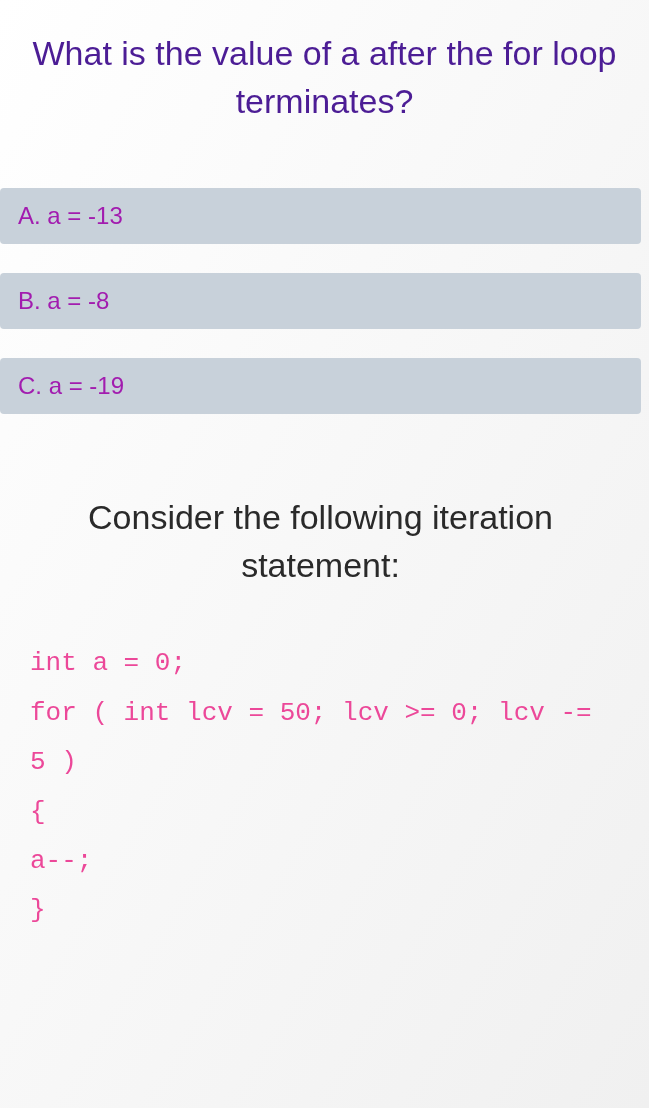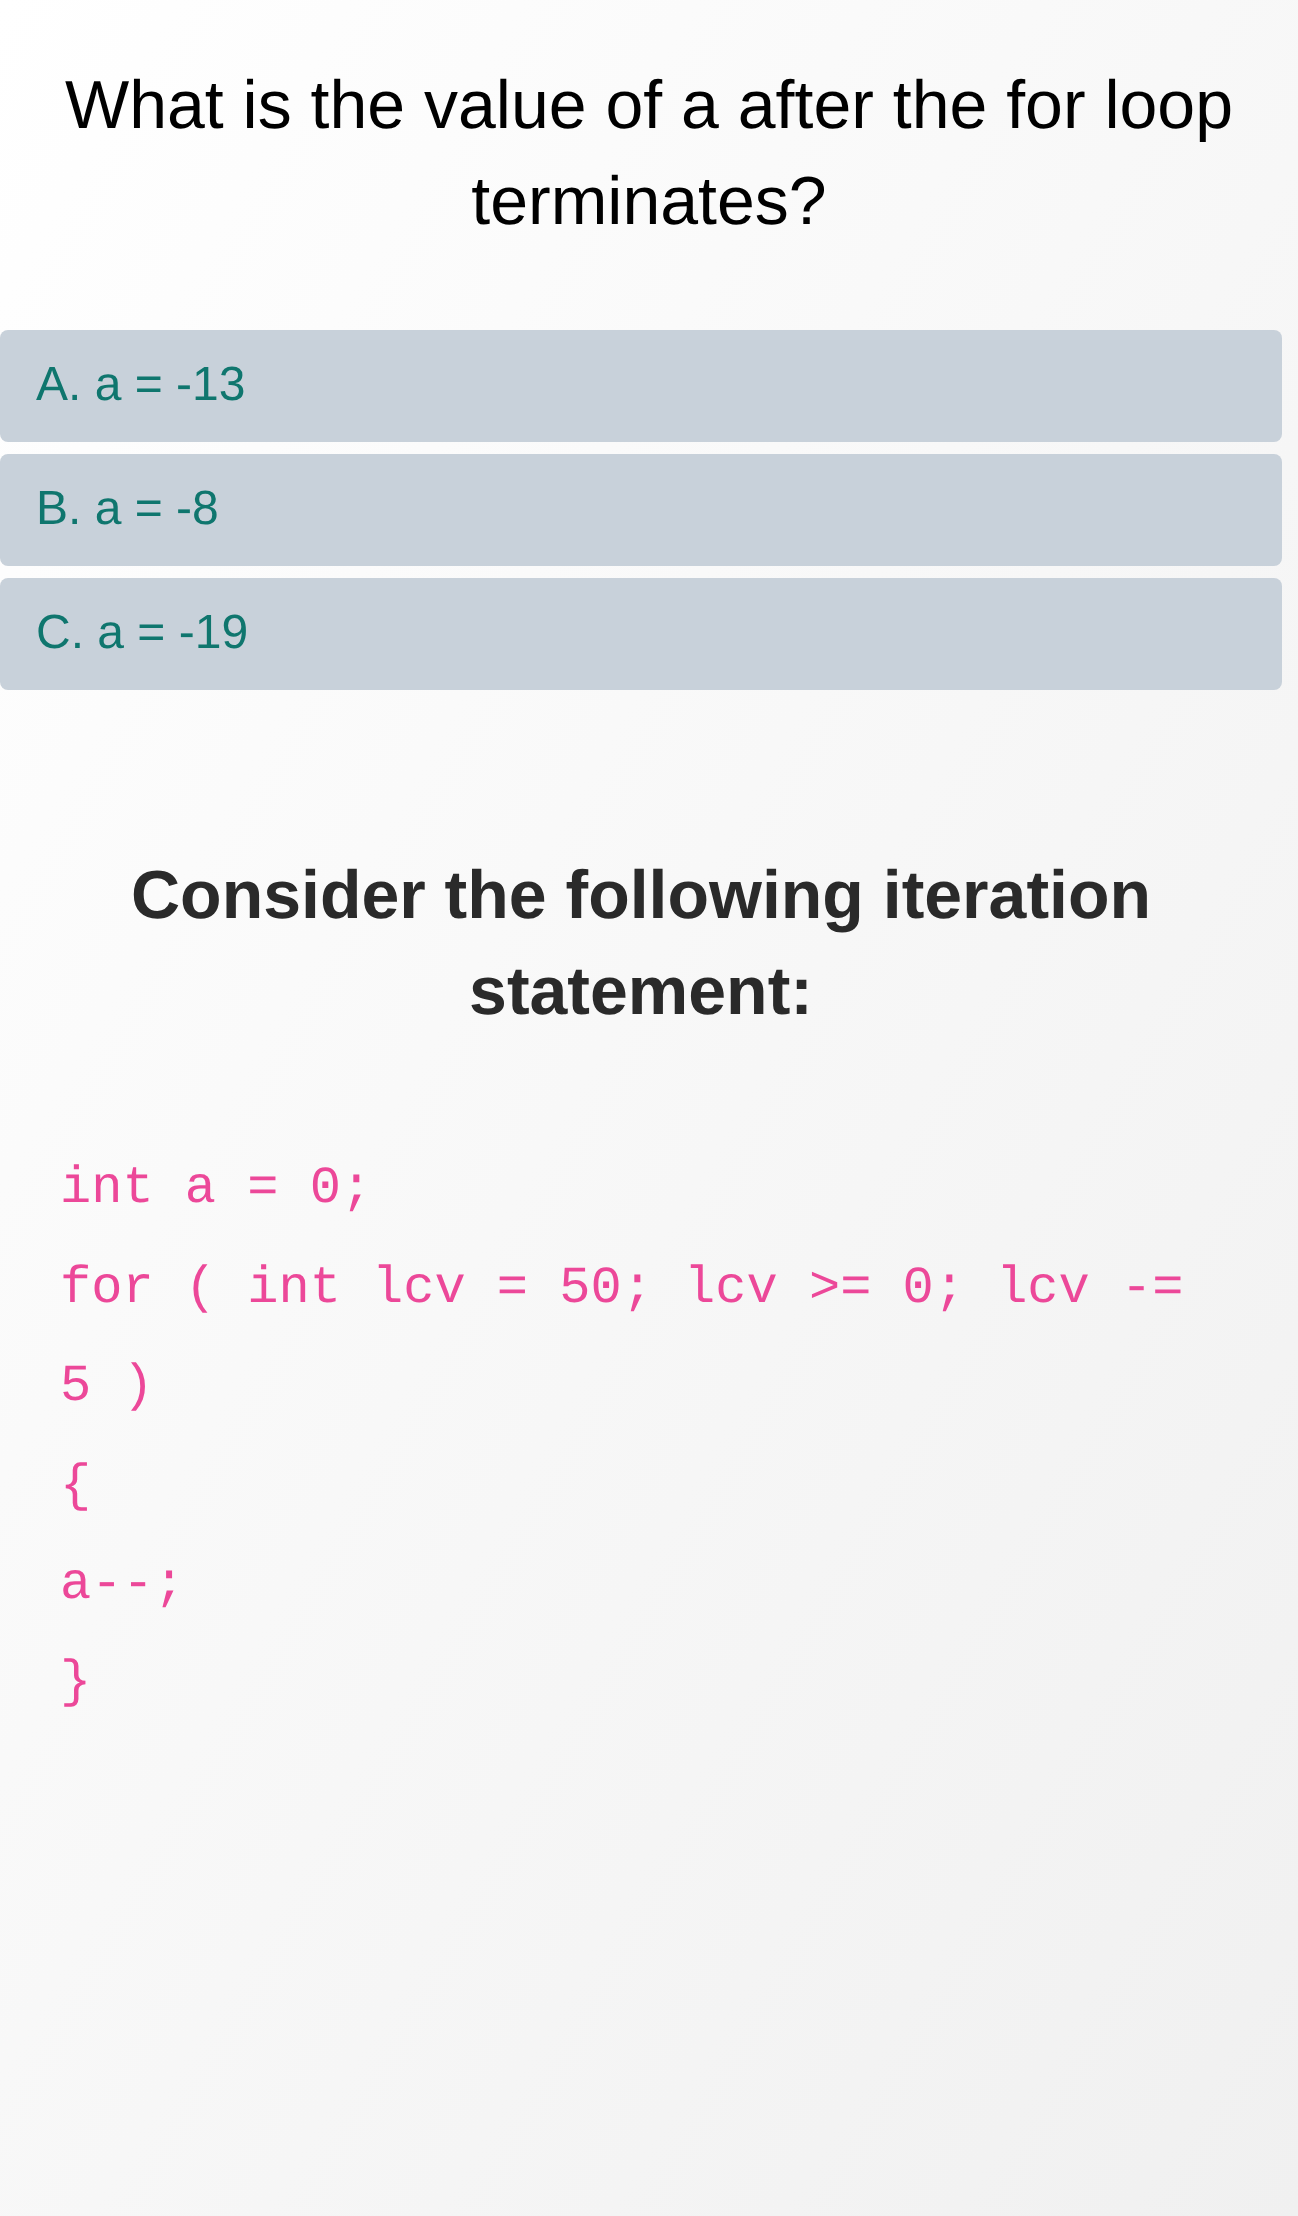--- a/index.html
+++ b/index.html
@@ -14,43 +14,44 @@
       height: 1108px;
       position: relative;
       color: #333;
     }
     .container {
       padding: 0;
     }
     .question-title {
       font-size: 34px;
       font-weight: 400;
-      color: #000000;
+      color: #4c1d95;
       text-align: center;
       padding: 30px 30px 40px 30px;
       line-height: 1.4;
     }
     .options {
       display: flex;
       flex-direction: column;
       gap: 6px;
       padding: 0 0 0 0;
     }
     .option {
       background-color: #c8d1da;
       padding: 14px 18px;
       font-size: 24px;
-      color: #0f766e;
+      color: #a21caf;
       border-radius: 4px;
       margin-right: 8px;
       cursor: pointer;
+      margin-top: 23px;
     }
     .sub-question {
       font-size: 34px;
-      font-weight: 700;
+      font-weight: 400;
       color: #2a2a2a;
       text-align: center;
       padding: 80px 28px 50px 20px;
       line-height: 1.4;
     }
     .code-block {
       font-family: 'Courier New', Courier, monospace;
       font-size: 26px;
       padding: 0 30px;
       line-height: 1.9;

